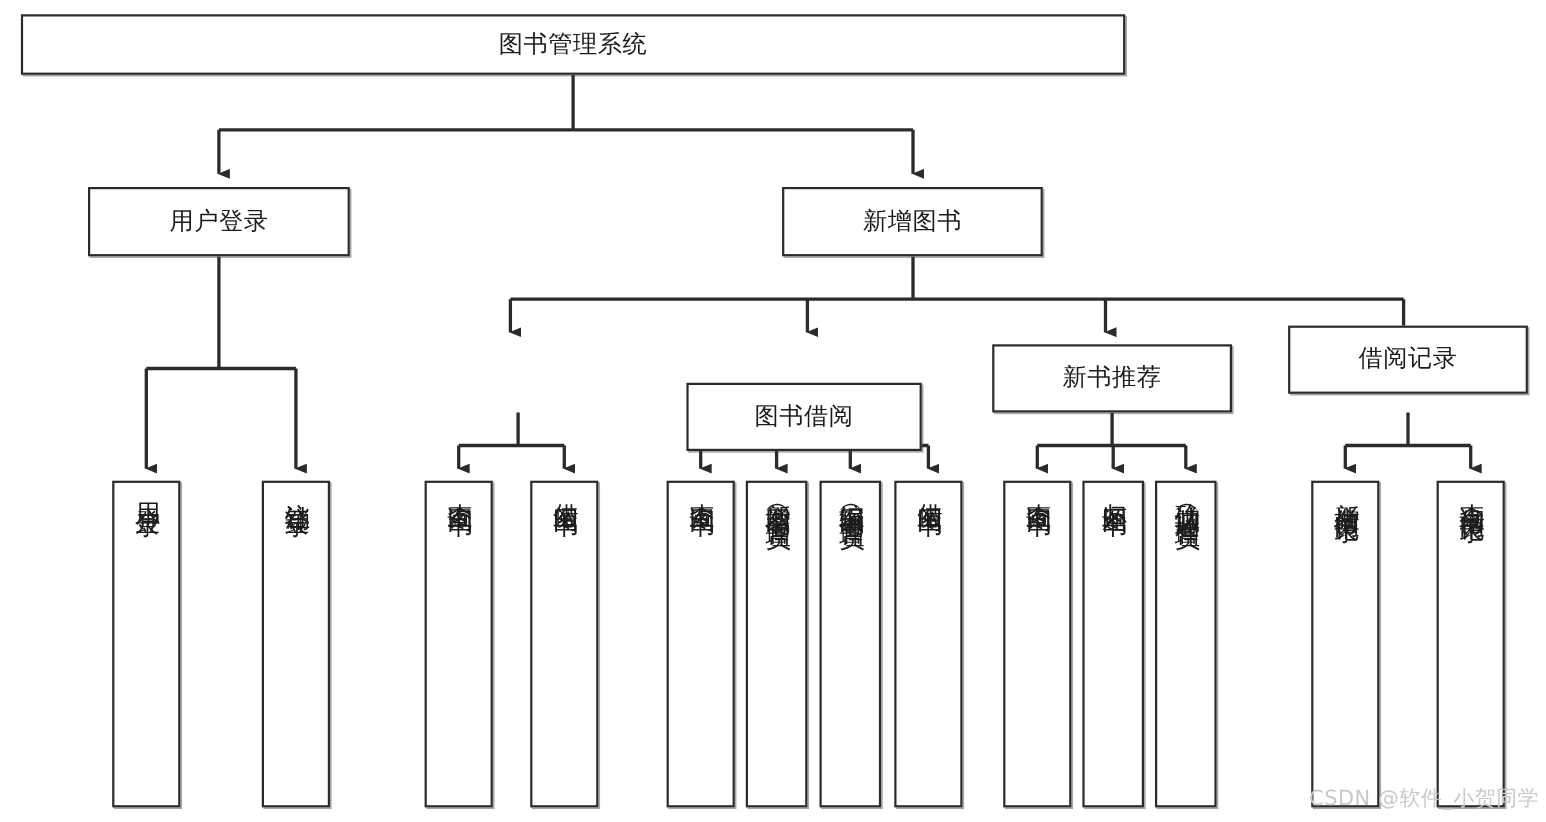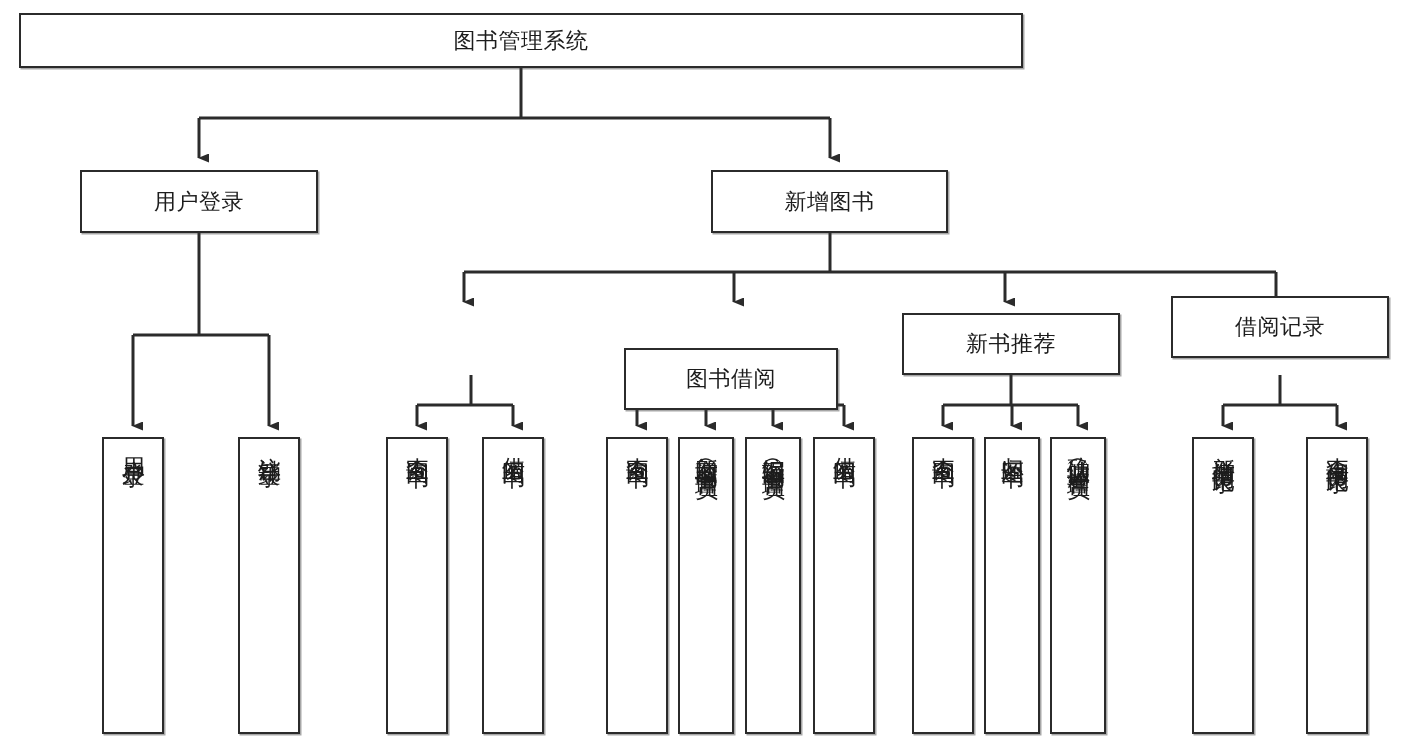--- a/index.html
+++ b/index.html
@@ -175,14 +175,15 @@
   <div class="node vert" style="left:1050px; top:437px; width:56px; height:297px;">
     <span class="label">确认归还（管理员）</span>
   </div>
   <div class="node vert" style="left:1192px; top:437px; width:62px; height:297px;">
     <span class="label">新增借阅记录</span>
   </div>
   <div class="node vert" style="left:1306px; top:437px; width:62px; height:297px;">
     <span class="label">查询借阅记录</span>
   </div>
 
+  <div class="watermark" style="left:1190px; top:713px;">CSDN @软件_小贺同学</div>
 
 </div>
 
 </body></html>

